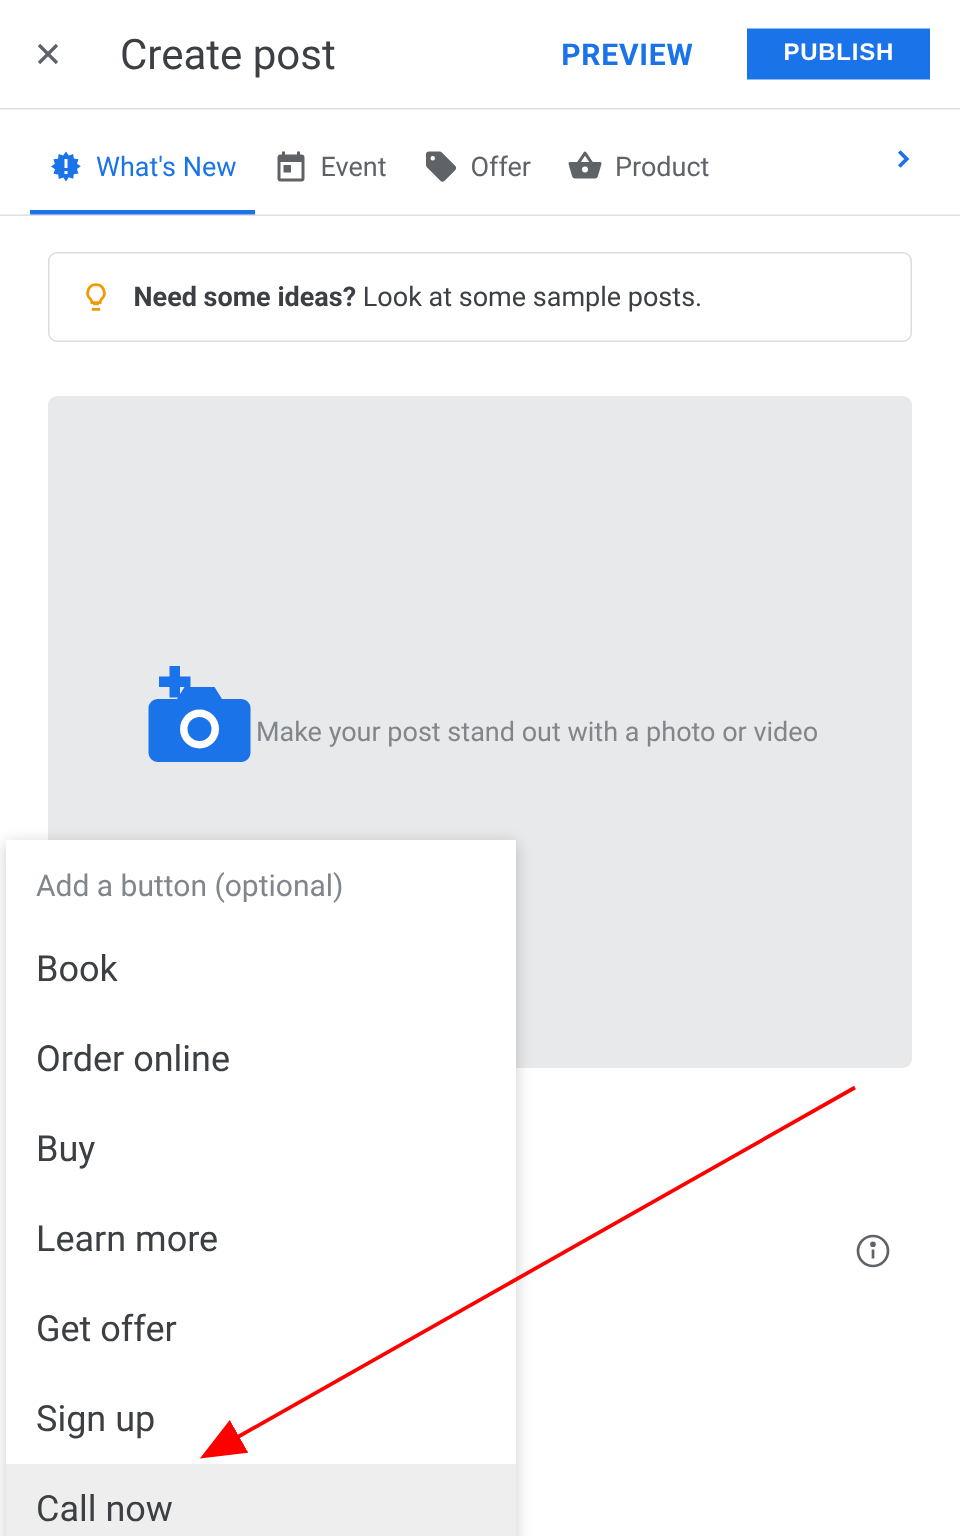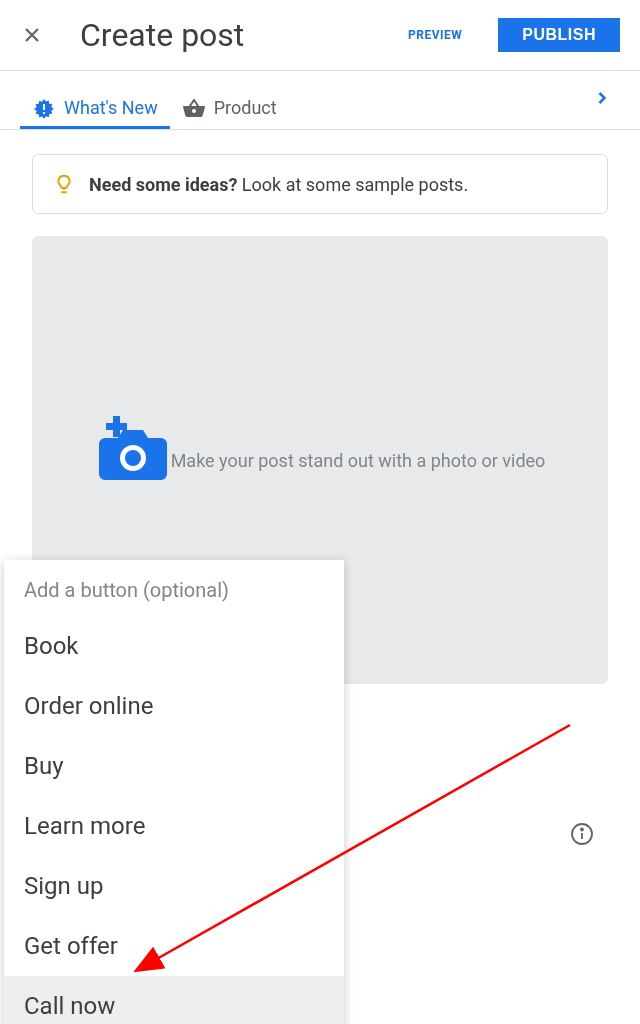--- a/index.html
+++ b/index.html
@@ -18,29 +18,29 @@
     border-bottom: 1px solid #e0e0e0;
   }
   .close-icon {
     width: 24px;
     height: 24px;
     cursor: pointer;
     margin-right: 36px;
     color: #5f6368;
   }
   .header-title {
-    font-size: 32px;
+    font-size: 28px;
     font-weight: 400;
     color: #3c4043;
     flex: 1;
   }
   .preview-btn {
     color: #1a73e8;
     font-weight: 700;
-    font-size: 12px;
+    font-size: 20px;
     letter-spacing: 0.5px;
     cursor: pointer;
     margin-right: 24px;
     padding: 8px 12px;
   }
   .publish-btn {
     background: #1a73e8;
     color: #fff;
     font-weight: 700;
     font-size: 16px;
@@ -51,21 +51,22 @@
   }
   .tabs {
     display: flex;
     align-items: center;
     padding: 0 20px;
     border-bottom: 1px solid #e0e0e0;
     position: relative;
   }
   .tab {
     display: flex;
-    padding: 26px 12px 8px;
+    align-items: center;
+    padding: 26px 12px 20px;
     cursor: pointer;
     color: #5f6368;
     font-size: 18px;
     gap: 8px;
     position: relative;
   }
   .tab.active {
     color: #1a73e8;
   }
   .tab.active::after {
@@ -86,21 +87,21 @@
   }
   .scroll-right svg { width: 20px; height: 20px; }
   .content { padding: 24px 32px; }
   .idea-banner {
     border: 1px solid #dadce0;
     border-radius: 6px;
     padding: 18px 20px;
     display: flex;
     align-items: center;
     gap: 14px;
-    margin-bottom: 22px;
+    margin-bottom: 36px;
   }
   .idea-icon { color: #f29900; width: 22px; height: 22px; }
   .idea-text { font-size: 18px; color: #3c4043; }
   .idea-text b { font-weight: 700; }
   .media-area {
     background: #e8e9ea;
     border-radius: 6px;
     height: 448px;
     display: flex;
     flex-direction: row;
@@ -176,20 +177,37 @@
           <path d="M12 2l1.8 2.6 3-1 .4 3.1 3.1.4-1 3 2.6 1.8-2.6 1.8 1 3-3.1.4-.4 3.1-3-1L12 22l-1.8-2.6-3 1-.4-3.1-3.1-.4 1-3L2 12l2.6-1.8-1-3 3.1-.4.4-3.1 3 1z"></path>
           <rect x="11" y="7" width="2" height="6" fill="#fff"></rect>
           <rect x="11" y="15" width="2" height="2" fill="#fff"></rect>
         </svg>
     </span>
     <span>What's New</span>
   </div>
   <div class="tab">
     <span class="tab-icon">
       <svg viewBox="0 0 24 24" fill="#5f6368">
+          <path d="M19 4h-1V2h-2v2H8V2H6v2H5a2 2 0 00-2 2v14a2 2 0 002 2h14a2 2 0 002-2V6a2 2 0 00-2-2zm0 16H5V9h14v11z"></path>
+          <rect x="7" y="11" width="5" height="5" fill="#5f6368"></rect>
+        </svg>
+    </span>
+    <span>Event</span>
+  </div>
+  <div class="tab">
+    <span class="tab-icon">
+      <svg viewBox="0 0 24 24" fill="#5f6368">
+          <path d="M21.41 11.58l-9-9A2 2 0 0011 2H4a2 2 0 00-2 2v7a2 2 0 00.59 1.42l9 9a2 2 0 002.83 0l7-7a2 2 0 000-2.84zM6.5 8A1.5 1.5 0 118 6.5 1.5 1.5 0 016.5 8z"></path>
+        </svg>
+    </span>
+    <span>Offer</span>
+  </div>
+  <div class="tab">
+    <span class="tab-icon">
+      <svg viewBox="0 0 24 24" fill="#5f6368">
           <path d="M22 9h-4.79l-4.38-6.56a1 1 0 00-1.66 0L6.79 9H2a1 1 0 00-.96 1.28l2.4 8.4A2 2 0 005.36 20h13.28a2 2 0 001.92-1.32l2.4-8.4A1 1 0 0022 9zM12 4.8L14.8 9H9.2zM12 16a2 2 0 112-2 2 2 0 01-2 2z"></path>
         </svg>
     </span>
     <span>Product</span>
   </div>
   <span class="scroll-right">
     <svg viewBox="0 0 24 24" fill="none" stroke="#1a73e8" stroke-width="3">
         <path d="M9 6l6 6-6 6"></path>
       </svg>
   </span>
@@ -228,22 +246,22 @@
       <circle cx="12" cy="7.5" r="1" fill="#5f6368"></circle>
     </svg>
 </span>
 
 <div class="dropdown">
   <div class="dropdown-header">Add a button (optional)</div>
   <div class="dropdown-item">Book</div>
   <div class="dropdown-item">Order online</div>
   <div class="dropdown-item">Buy</div>
   <div class="dropdown-item">Learn more</div>
+  <div class="dropdown-item">Get offer</div>
   <div class="dropdown-item">Sign up</div>
-  <div class="dropdown-item">Get offer</div>
   <div class="dropdown-item highlighted">Call now</div>
 </div>
 
 <svg class="arrow-annotation" style="left:130px; top:720px; width:450px; height:280px;">
   <defs>
     <marker id="arrowhead" markerWidth="12" markerHeight="10" refX="2" refY="5" orient="auto">
       <polygon points="0 0, 12 5, 0 10" fill="red"></polygon>
     </marker>
   </defs>
   <line x1="440" y1="5" x2="25" y2="240" stroke="red" stroke-width="2.5" marker-end="url(#arrowhead)"></line>

